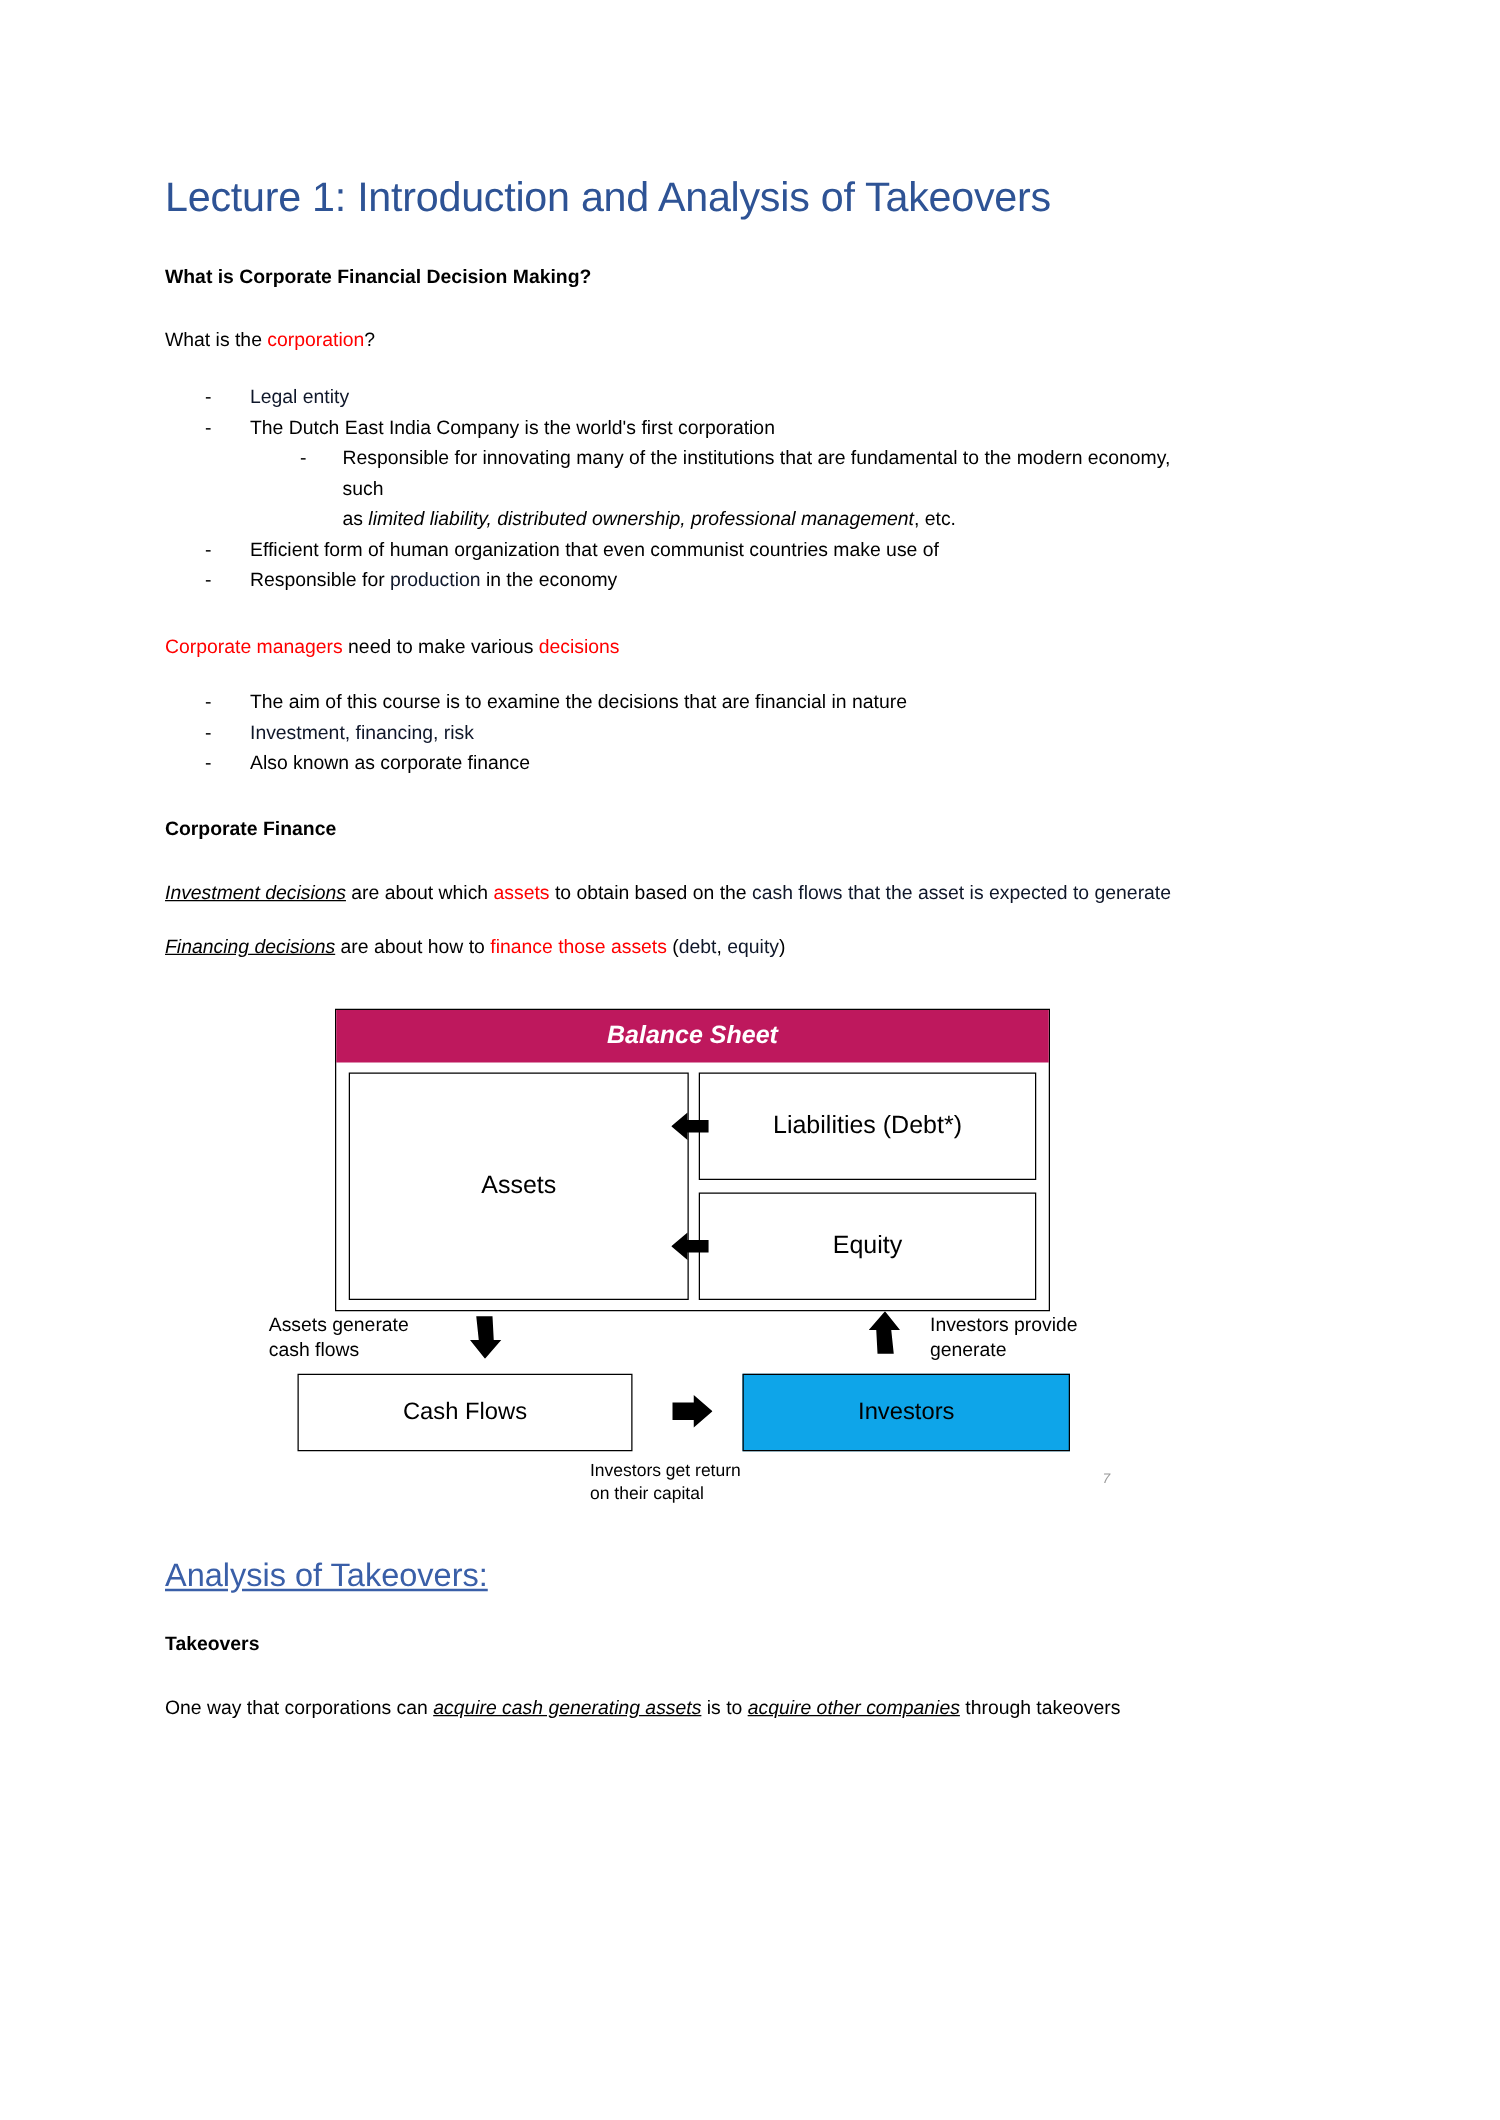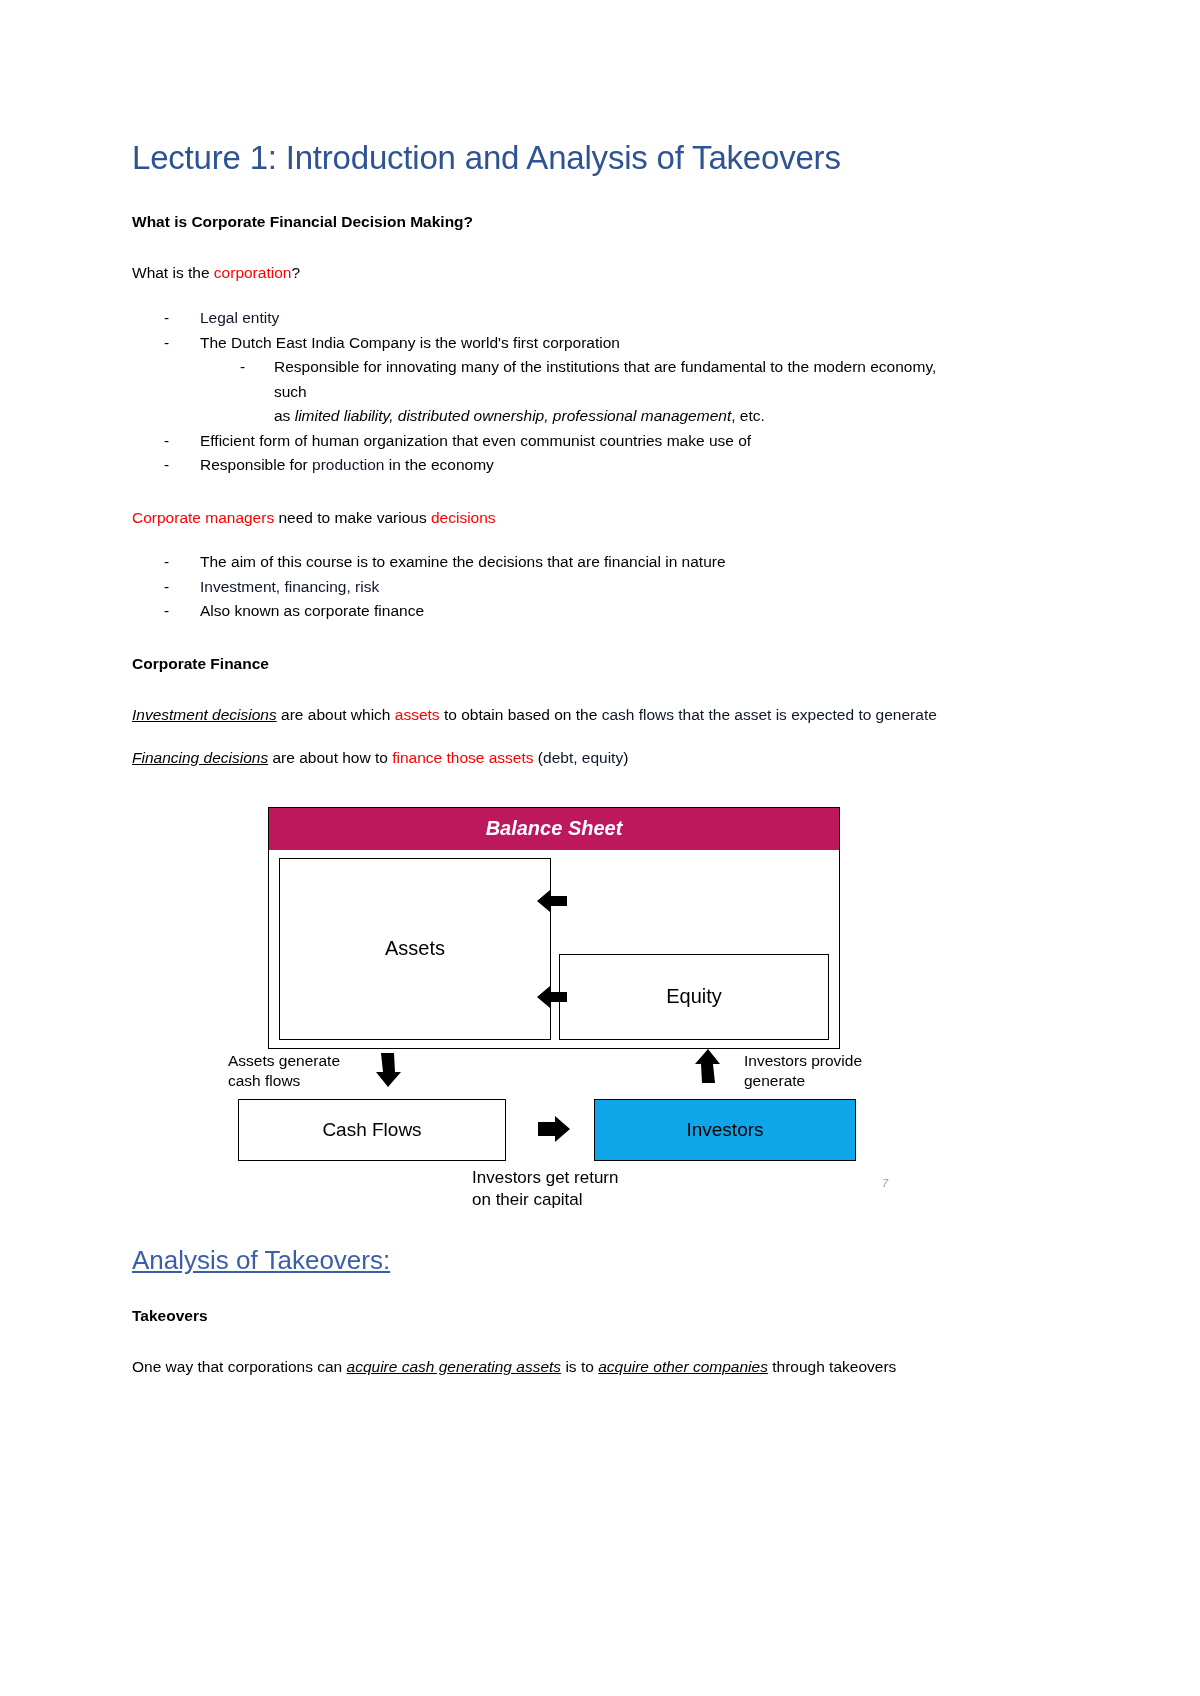--- a/index.html
+++ b/index.html
@@ -176,21 +176,21 @@
   .arrow-left-2 {
     position: absolute;
     left: 268px;
     top: 134px;
     width: 30px;
     height: 26px;
   }
 
   .cap-left {
     position: absolute;
-    left: 96px;
+    left: 83px;
     top: 252px;
     font-size: 15.5px;
     line-height: 1.3;
     width: 150px;
   }
   .cap-right {
     position: absolute;
     left: 612px;
     top: 252px;
     font-size: 15.5px;
@@ -243,21 +243,21 @@
     position: absolute;
     left: 404px;
     top: 315px;
     width: 34px;
     height: 30px;
   }
   .cap-bottom {
     position: absolute;
     left: 340px;
     top: 368px;
-    font-size: 17px;
+    font-size: 14px;
     line-height: 1.3;
     width: 200px;
   }
   .page-num {
     position: absolute;
     left: 750px;
     top: 378px;
     font-size: 11px;
     color: #999;
     font-style: italic;
@@ -314,20 +314,21 @@
 
     <p class="para"><span class="iu">Financing decisions</span><span> are about how to </span><span class="red">finance those assets</span><span> (</span><span class="green">debt</span><span>, </span><span class="green">equity</span><span>)</span></p>
 
 
     <div class="diagram">
 
       <div class="bs-outer">
         <div class="bs-header">Balance Sheet</div>
         <div class="bs-body">
           <div class="box-assets">Assets</div>
+          <div class="box-liab">Liabilities (Debt*)</div>
           <div class="box-equity">Equity</div>
           <svg class="arrow-left-1" viewBox="0 0 30 26">
             <polygon points="0,13 13,2 13,8 30,8 30,18 13,18 13,24" fill="#000"></polygon>
           </svg>
           <svg class="arrow-left-2" viewBox="0 0 30 26">
             <polygon points="0,13 13,2 13,8 30,8 30,18 13,18 13,24" fill="#000"></polygon>
           </svg>
         </div>
       </div>
 

